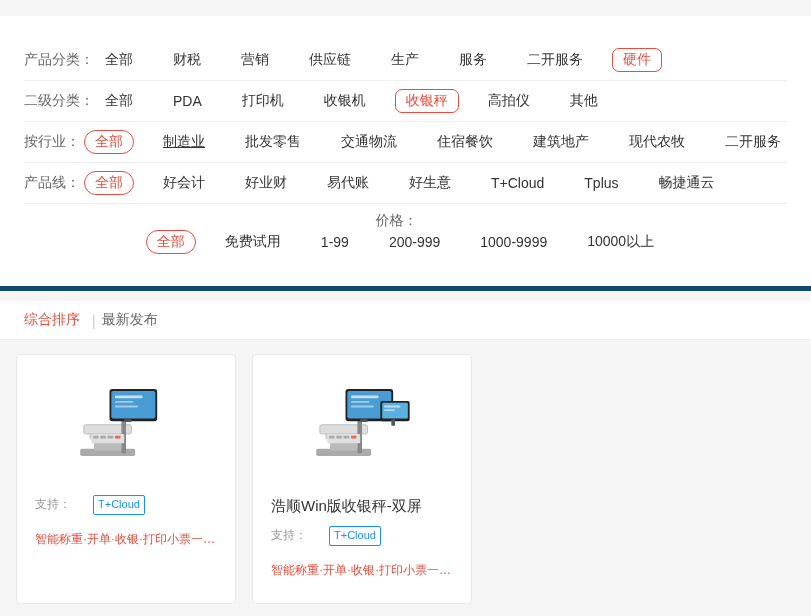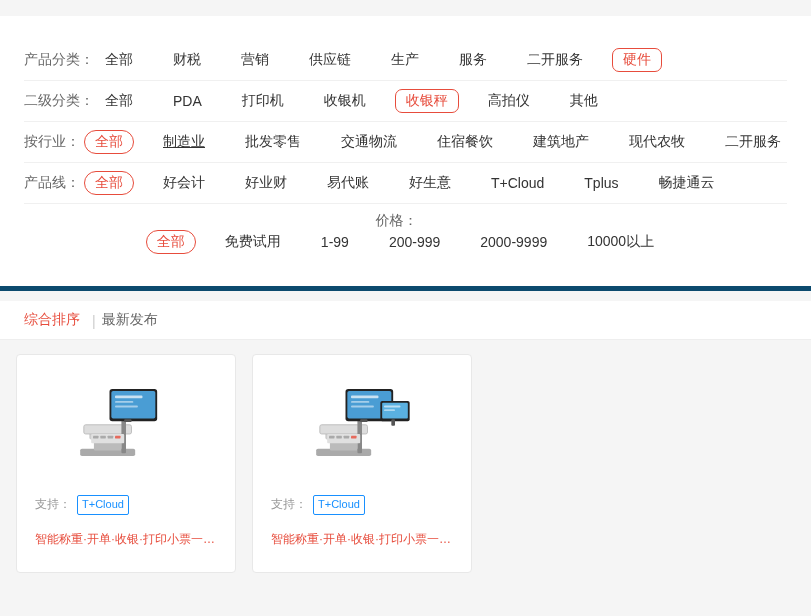--- a/index.html
+++ b/index.html
@@ -113,21 +113,21 @@
     .product-name {
       font-size: 15px;
       font-weight: 500;
       color: #333;
       margin-bottom: 10px;
       line-height: 1.4;
     }
     .product-support {
       display: flex;
       align-items: center;
-      gap: 6px;
+      gap: 22px;
       margin-bottom: 16px;
     }
     .support-label {
       font-size: 12px;
       color: #999;
     }
     .support-badge {
       font-size: 11px;
       color: #1890ff;
       border: 1px solid #1890ff;
@@ -214,21 +214,21 @@
     </div>
   </div>
 
   <div class="filter-row">
     <span class="filter-label">价格：</span>
     <div class="filter-items">
       <span class="filter-item active-outline">全部</span>
       <span class="filter-item">免费试用</span>
       <span class="filter-item">1-99</span>
       <span class="filter-item">200-999</span>
-      <span class="filter-item">2000-9999</span>
+      <span class="filter-item">1000-9999</span>
       <span class="filter-item">10000以上</span>
     </div>
   </div>
 
 </div>
 
 <div class="sort-bar">
   <span class="sort-item">综合排序</span>
   <span class="sort-divider">|</span>
   <span class="sort-item-inactive">最新发布</span>
@@ -298,20 +298,21 @@
         <rect x="84" y="27" width="12" height="2" rx="1" fill="#fff" opacity="0.5"></rect>
         <rect x="92" y="38" width="4" height="7" rx="1" fill="#555"></rect>
 
         <rect x="22" y="54" width="36" height="10" rx="1" fill="#e0e0e0"></rect>
         <rect x="24" y="56" width="6" height="3" rx="0.5" fill="#aaa"></rect>
         <rect x="32" y="56" width="6" height="3" rx="0.5" fill="#aaa"></rect>
         <rect x="40" y="56" width="6" height="3" rx="0.5" fill="#aaa"></rect>
         <rect x="48" y="56" width="6" height="3" rx="0.5" fill="#e74c3c" opacity="0.8"></rect>
       </svg>
     </div>
+    <div class="product-name">浩顺Win版收银秤-双屏</div>
     <div class="product-support">
       <span class="support-label">支持：</span>
       <span class="support-badge">T+Cloud</span>
     </div>
     <div class="product-desc">智能称重·开单·收银·打印小票一体化</div>
   </div>
 
 </div>
 
 </body></html>

